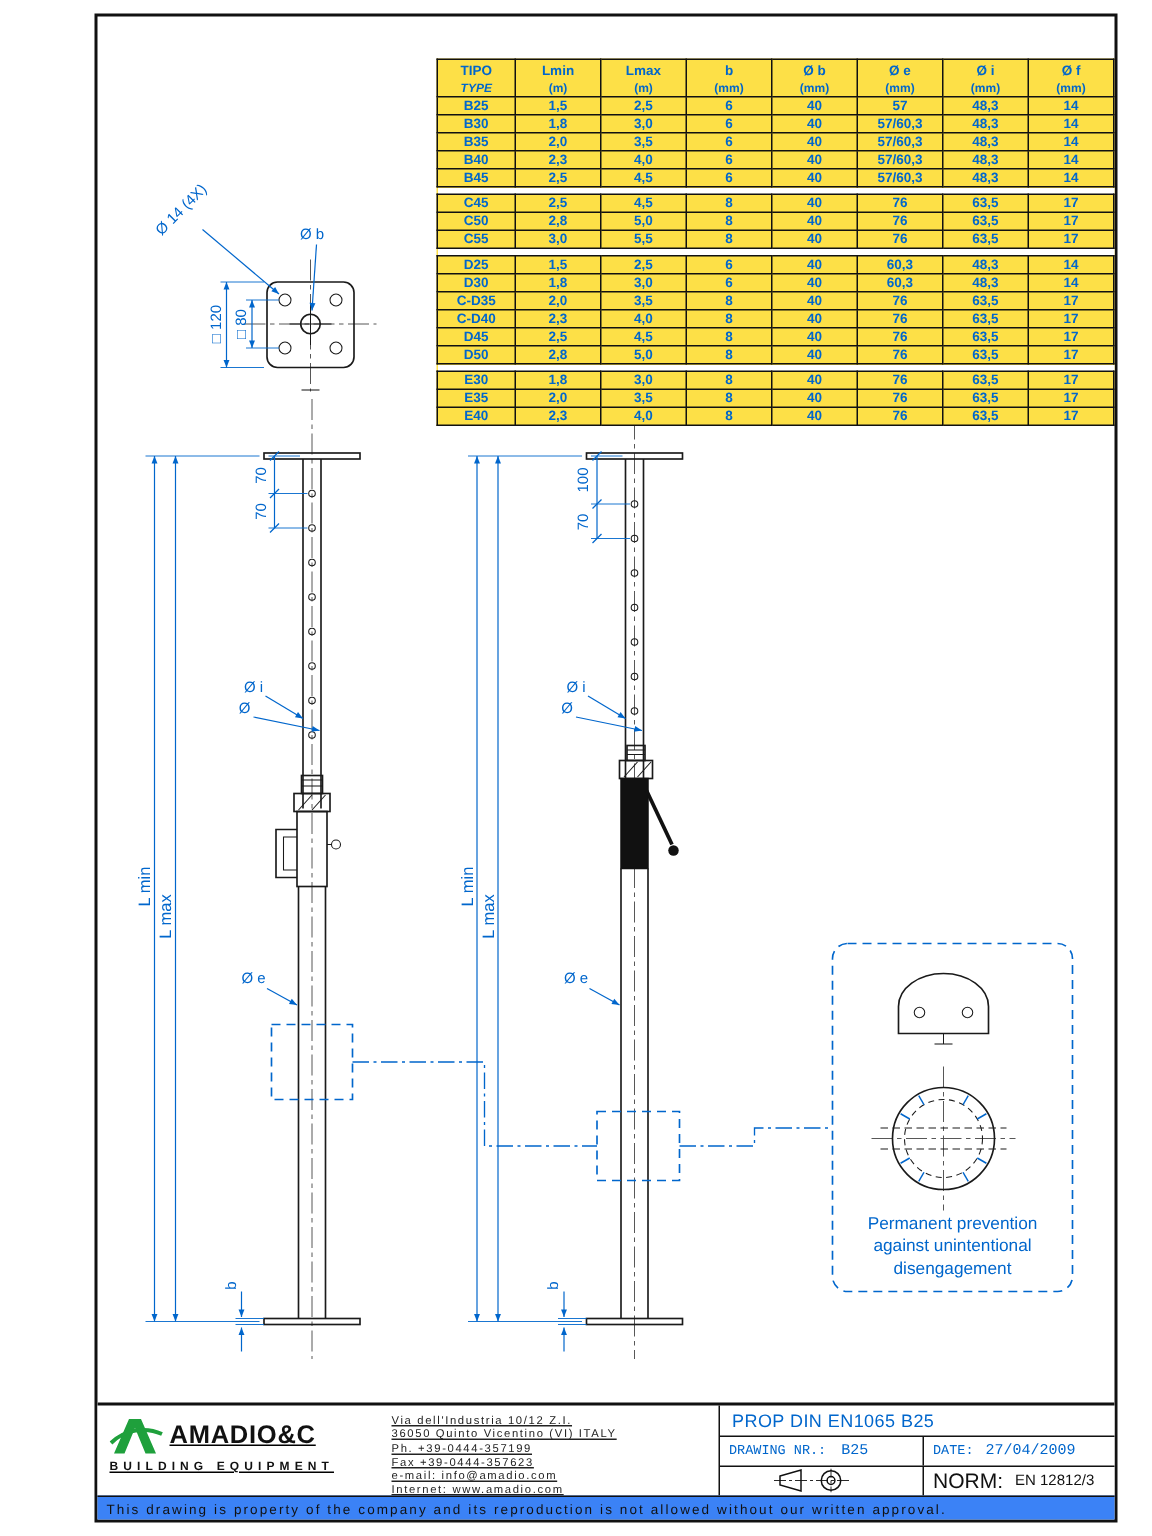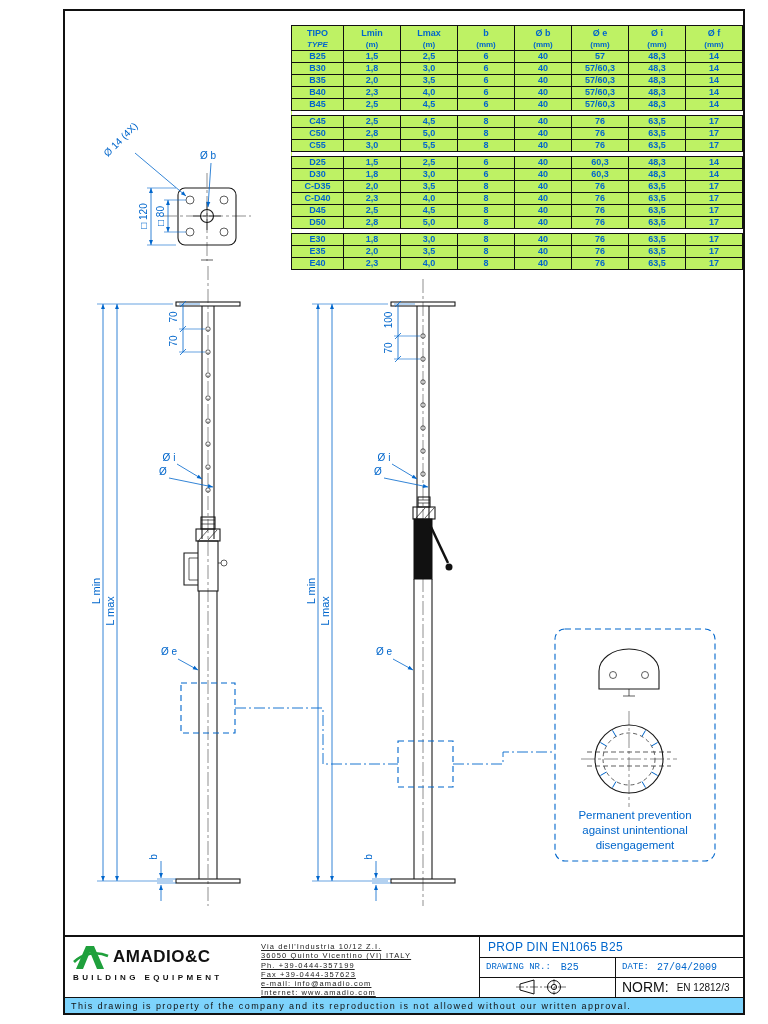--- a/index.html
+++ b/index.html
@@ -2,21 +2,21 @@
 <html><head>
 <meta charset="utf-8">
 <style>
   * { box-sizing: border-box; margin: 0; padding: 0; }
   html,body { width:768px; height:1024px; background:#fff; font-family:"Liberation Sans",sans-serif; }
   body { position:relative; overflow:hidden; }
 
   .sheet { position:absolute; left:63px; top:9px; width:682px; height:1006px; border:2px solid #111; background:#fff; }
 
   
-  .spec-table { position:absolute; left:226px; top:14px; border-collapse:collapse; table-layout:fixed; background:#bef264; z-index:3; }
+  .spec-table { position:absolute; left:226px; top:28px; border-collapse:collapse; table-layout:fixed; background:#fde047; z-index:3; }
   .spec-table th, .spec-table td {
     border:1px solid #111; color:#0066CC; font-size:9px; font-weight:bold;
     text-align:center; vertical-align:middle; padding:0; height:11px; line-height:11px; overflow:hidden;
   }
   .spec-table th { height:25px; }
   .spec-table th .h1 { font-size:9px; line-height:12px; }
   .spec-table th .h2 { font-size:8px; line-height:11px; }
   .spec-table th.c0 .h2 { font-style:italic; }
   .spec-table tr.gap td { border:none; height:5px; background:#fff; }
 
@@ -28,39 +28,39 @@
   .dimln { stroke:#0066CC; fill:none; stroke-width:0.8; }
   .extln { stroke:#0066CC; fill:none; stroke-width:0.6; }
   .dashbox { stroke:#0066CC; fill:none; stroke-width:1.1; stroke-dasharray:6 4; }
   .ddlead { stroke:#0066CC; fill:none; stroke-width:0.9; stroke-dasharray:11 3 2 3; }
   text.dim { fill:#0066CC; font-size:10px; font-family:"Liberation Sans",sans-serif; }
   text.dim-lg { fill:#0066CC; font-size:11px; font-family:"Liberation Sans",sans-serif; }
   text.note { fill:#0066CC; font-size:11.5px; font-family:"Liberation Sans",sans-serif; }
 
   
   .tblock { position:absolute; left:0; right:0; bottom:16px; height:62px; border-top:2px solid #111; display:flex; background:#fff; }
-  .tb-logo { width:186px; padding:7px 10px 0 8px; }
+  .tb-logo { width:186px; padding:7px 10px 0 8px;text-decoration:underline; }
   .logo-row { display:flex; align-items:center; gap:4px; }
   .company-name { font-size:17px; font-weight:bold; color:#111; letter-spacing:0.5px; }
   .tagline { font-size:8px; font-weight:bold; color:#111; letter-spacing:3.4px; margin-top:3px; }
   .tb-addr { width:228px; padding:5px 4px 0 10px; color:#222; font-size:7.5px; letter-spacing:1.1px; line-height:9.3px; white-space:nowrap; overflow:hidden;text-decoration:underline; }
   .tb-right { flex:1; display:flex; flex-direction:column; border-left:1.5px solid #111; }
   .tb-title { height:22px; border-bottom:1.5px solid #111; display:flex; align-items:center; padding-left:8px;
               color:#0066CC; font-weight:normal; font-size:12px; letter-spacing:0.3px; }
   .tb-mid, .tb-bot { height:20px; display:flex; }
   .tb-mid { border-bottom:1.5px solid #111;font-family:Liberation Mono, monospace; }
   .tb-cell-l { width:136px; border-right:1.5px solid #111; display:flex; align-items:center; padding-left:6px; gap:10px; }
   .tb-cell-r { flex:1; display:flex; align-items:center; padding-left:6px; gap:8px; }
   .lbl-blue { color:#0066CC; font-size:9px; }
   .val-blue { color:#0066CC; font-size:10px; }
   .lbl-dark { color:#111; font-size:14px; }
   .val-dark { color:#111; font-size:10px; }
 
   .footer-strip { position:absolute; left:0; right:0; bottom:0; height:16px; border-top:1.5px solid #111;
-                  display:flex; align-items:center; padding:0 6px; background:#7dd3fc;
+                  display:flex; align-items:center; padding:0 6px; background:#3b82f6;
                   font-size:9px; letter-spacing:1.4px; color:#111; white-space:nowrap; overflow:hidden; }
 </style>
 </head>
 <body>
 
 <div class="sheet">
 
   <svg class="drawing-svg" width="678" height="925" viewBox="0 0 678 925">
     <defs>
       <marker id="arB" viewBox="0 0 10 10" refX="9" refY="5" markerWidth="9" markerHeight="7" orient="auto-start-reverse">

